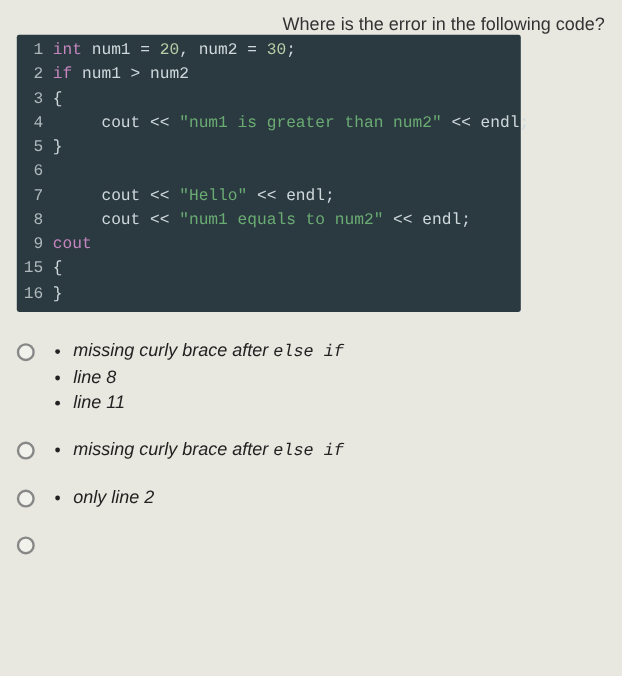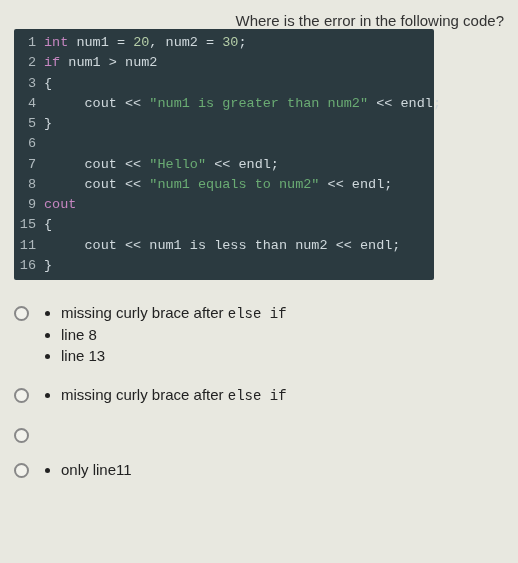--- a/index.html
+++ b/index.html
@@ -35,21 +35,21 @@
     color: #aeb8bc;
     flex-shrink: 0;
     user-select: none;
   }
   .code { white-space: pre; text-align: center; }
   .kw { color: #c586c0; }
   .num { color: #b5cea8; }
   .str { color: #6aab73; }
   .op { color: #cfd8dc; }
   .ident { color: #cfd8dc; }
-  .options { margin-top: 4px; }
+  .options { margin-top: 4px; font-style: italic; }
   .option {
     display: flex;
     align-items: flex-start;
     gap: 14px;
     margin-bottom: 18px;
   }
   .radio {
     width: 15px;
     height: 15px;
     border: 2px solid #888;
@@ -108,52 +108,48 @@
     </div>
     <div class="code-line">
       <span class="ln">9</span>
       <span class="code"><span class="kw">cout</span></span>
     </div>
     <div class="code-line">
       <span class="ln">15</span>
       <span class="code"><span class="op">{</span></span>
     </div>
     <div class="code-line">
-      <span class="ln">11</span>
-      <span class="code"><span class="ident">     cout &lt;&lt; num1 is less than num2 &lt;&lt; endl;</span></span>
-    </div>
-    <div class="code-line">
       <span class="ln">16</span>
       <span class="code"><span class="op">}</span></span>
     </div>
   </div>
 
 <div class="options" id="options">
     <div class="option">
       <div class="radio"></div>
       <div class="opt-content">
         <ul>
           <li><span>missing curly brace after </span><span class="mono">else if</span></li>
           <li><span>line 8</span></li>
-          <li><span>line 13</span></li>
+          <li><span>line 11</span></li>
         </ul>
       </div>
     </div>
     <div class="option">
       <div class="radio"></div>
       <div class="opt-content">
         <ul>
           <li><span>missing curly brace after </span><span class="mono">else if</span></li>
         </ul>
       </div>
     </div>
     <div class="option">
       <div class="radio"></div>
+      <div class="opt-content">
+        <ul>
+          <li><span>only line 2</span></li>
+        </ul>
+      </div>
     </div>
     <div class="option">
       <div class="radio"></div>
-      <div class="opt-content">
-        <ul>
-          <li><span>only line11</span></li>
-        </ul>
-      </div>
     </div>
   </div>
 
 </body></html>

